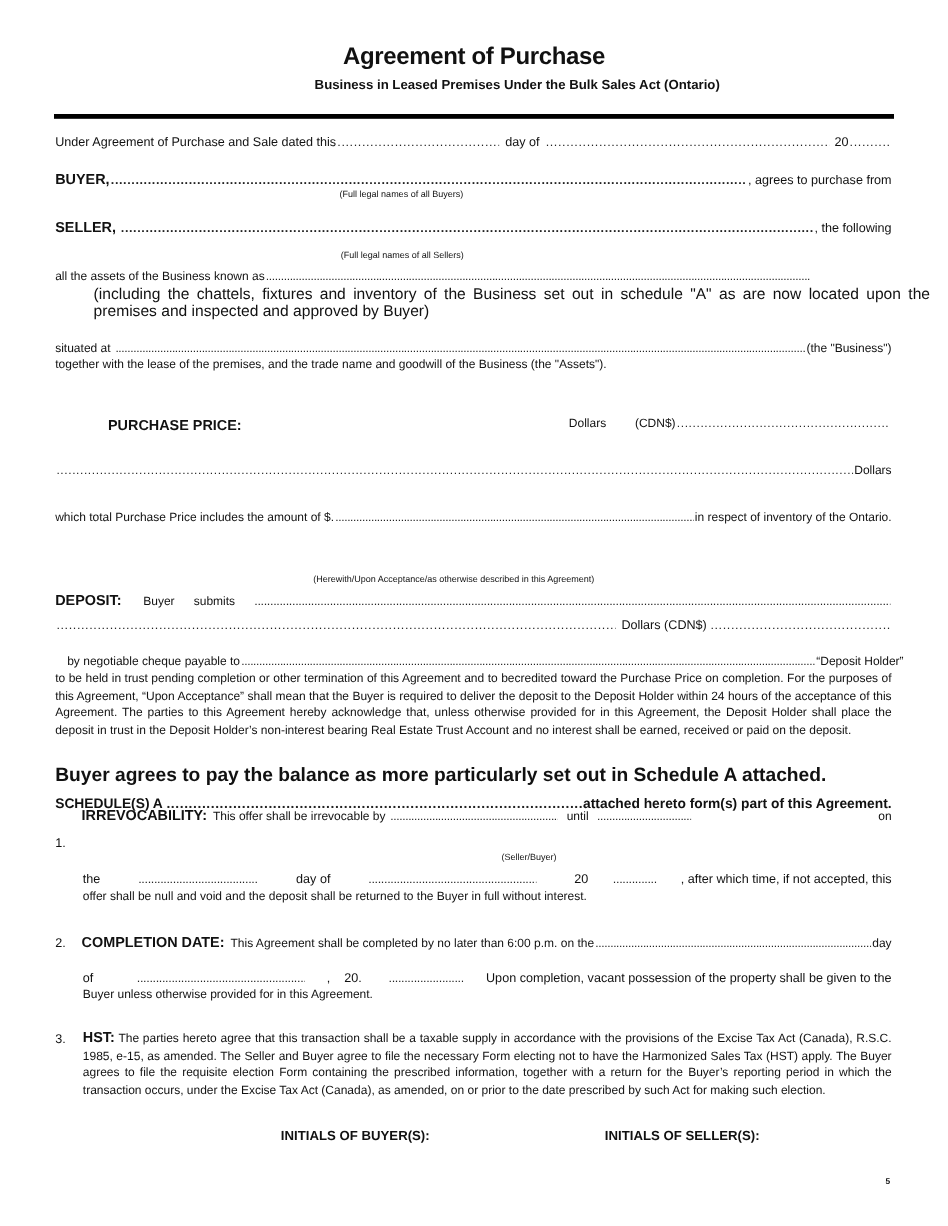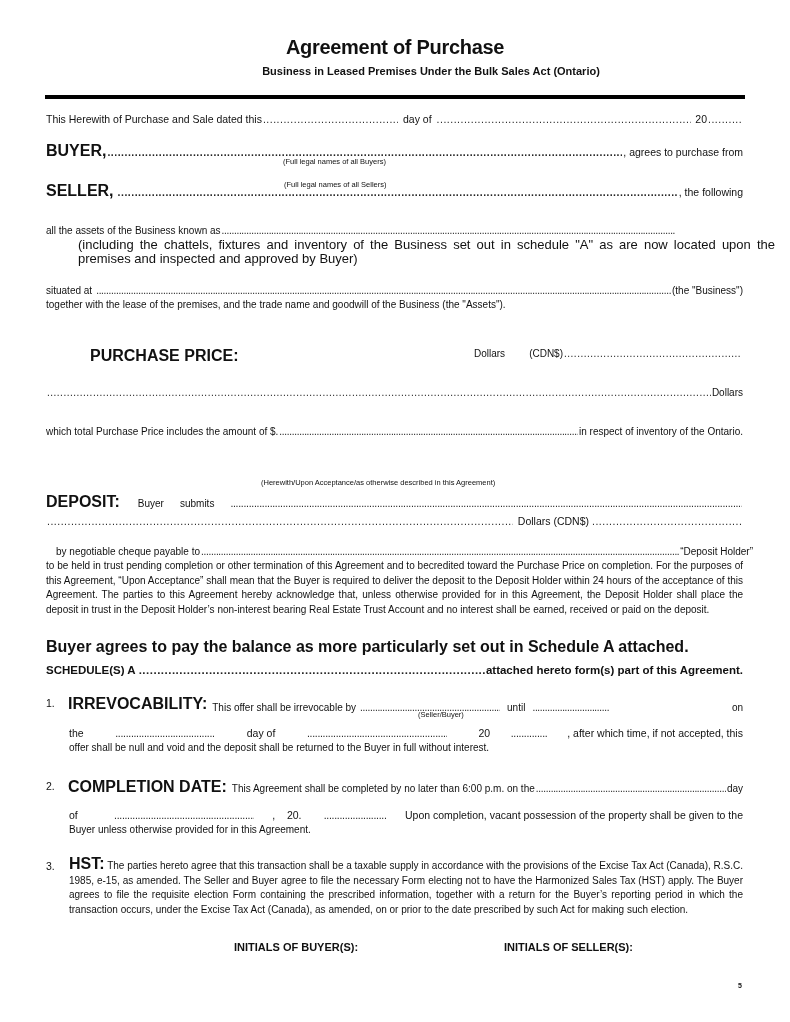--- a/index.html
+++ b/index.html
@@ -8,57 +8,57 @@
   .abs { position: absolute; white-space: nowrap; }
   .title { left: 0; width: 742px; text-align: center; top: 36px; font-size: 20px; font-weight: bold;
            font-family: "Liberation Sans Narrow", "Liberation Sans", sans-serif; letter-spacing: -0.3px; padding-left: 24px; }
   .subtitle { left: 0; width: 790px; text-align: center; top: 65px; font-size: 11px; font-weight: bold; margin-left: 36px; }
   .rule { position: absolute; left: 45px; top: 95px; width: 700px; height: 4px; background: #000; }
   .line { position: absolute; left: 46px; width: 697px; display: flex; justify-content: space-between;
           align-items: baseline; white-space: nowrap; font-size: 10.5px; }
   .dots { flex: 1; overflow: hidden; letter-spacing: 0.5px; color: #222; margin: 0 1px; }
   .dots::before { content: "......................................................................................................................................................................................................................................................"; }
   .bold { font-weight: bold; }
-  .big { font-size: 16px; font-weight: bold; }
+  .big { font-size: 12px; font-weight: bold; }
   .cap { position: absolute; font-size: 7.5px; white-space: nowrap; }
   .para { position: absolute; left: 46px; width: 697px; font-size: 10.3px; line-height: 14.5px; text-align: justify; }
   .indent { left: 69px; width: 674px; }
   .num { position: absolute; left: 46px; font-size: 10.5px; }
   .initials { position: absolute; top: 941px; font-size: 11px; font-weight: bold; }
   .pageno { position: absolute; left: 738px; top: 982px; font-size: 7px; font-weight: bold; }
 </style>
 </head>
 <body>
 
 <div class="abs title">Agreement of Purchase</div>
 <div class="abs subtitle">Business in Leased Premises Under the Bulk Sales Act (Ontario)</div>
 <div class="rule"></div>
 
 <div class="line" style="top:113px;">
-  <span>This Herewith of Purchase and Sale dated this</span>
+  <span>Under Agreement of Purchase and Sale dated this</span>
   <span class="dots" style="flex:0 0 135px;"></span>
   <span style="margin:0 4px;">day of</span>
   <span class="dots"></span>
   <span style="margin-left:3px;">20</span>
   <span class="dots" style="flex:0 0 34px;"></span>
 </div>
 
 <div class="line" style="top:142px;">
   <span class="big">BUYER,</span>
   <span class="dots bold"></span>
   <span>, agrees to purchase  from</span>
 </div>
 <div class="cap" style="left:283px; top:157px;">(Full legal names of all Buyers)</div>
 
 <div class="line" style="top:182px;">
   <span class="big">SELLER,</span>
   <span class="dots bold" style="margin-left:4px;"></span>
   <span>, the following</span>
 </div>
-<div class="cap" style="left:284px; top:180px;text-align:center;">(Full legal names of all Sellers)</div>
+<div class="cap" style="left:284px; top:208px;text-align:center;">(Full legal names of all Sellers)</div>
 
 <div class="line" style="top:225px; width:630px; font-size:10px;">
   <span>all the assets of the Business known as</span>
   <span class="dots" style="letter-spacing:-0.3px;"></span>
 </div>
 <div class="para" style="top:238px; font-size:13px; line-height:14px;margin-left:32px;">(including the chattels, fixtures and inventory of the Business set out in schedule "A" as are now located upon the premises and inspected and approved by Buyer)</div>
 
 <div class="line" style="top:285px; font-size:10px;">
   <span>situated at</span>
   <span class="dots" style="letter-spacing:-0.3px; margin-left:4px;"></span>
@@ -107,21 +107,21 @@
 
 <div class="abs" style="left:46px; top:638px; font-size:16px; font-weight:bold;">Buyer agrees to pay the balance as more particularly set out in Schedule A attached.</div>
 
 <div class="line" style="top:664px; font-size:11.5px; font-weight:bold;">
   <span>SCHEDULE(S) A</span>
   <span class="dots" style="margin-left:3px;"></span>
   <span>attached hereto form(s) part of this  Agreement.</span>
 </div>
 
 <div class="num" style="top:697px;">1.</div>
-<div class="line" style="top:695px; left:68px; width:675px; font-size:10px;align-items:flex-end;">
+<div class="line" style="top:672px; left:68px; width:675px; font-size:10px;">
   <span class="big" style="margin-right:5px;">IRREVOCABILITY:</span>
   <span>This offer shall be irrevocable by</span>
   <span class="dots" style="flex:0 0 140px; margin-left:4px; letter-spacing:-0.3px;"></span>
   <span style="margin:0 6px;">until</span>
   <span class="dots" style="flex:0 0 78px; letter-spacing:-0.3px;"></span>
   <span style="flex:1;"></span>
   <span>on</span>
 </div>
 <div class="cap" style="left:418px; top:710px;">(Seller/Buyer)</div>
 

